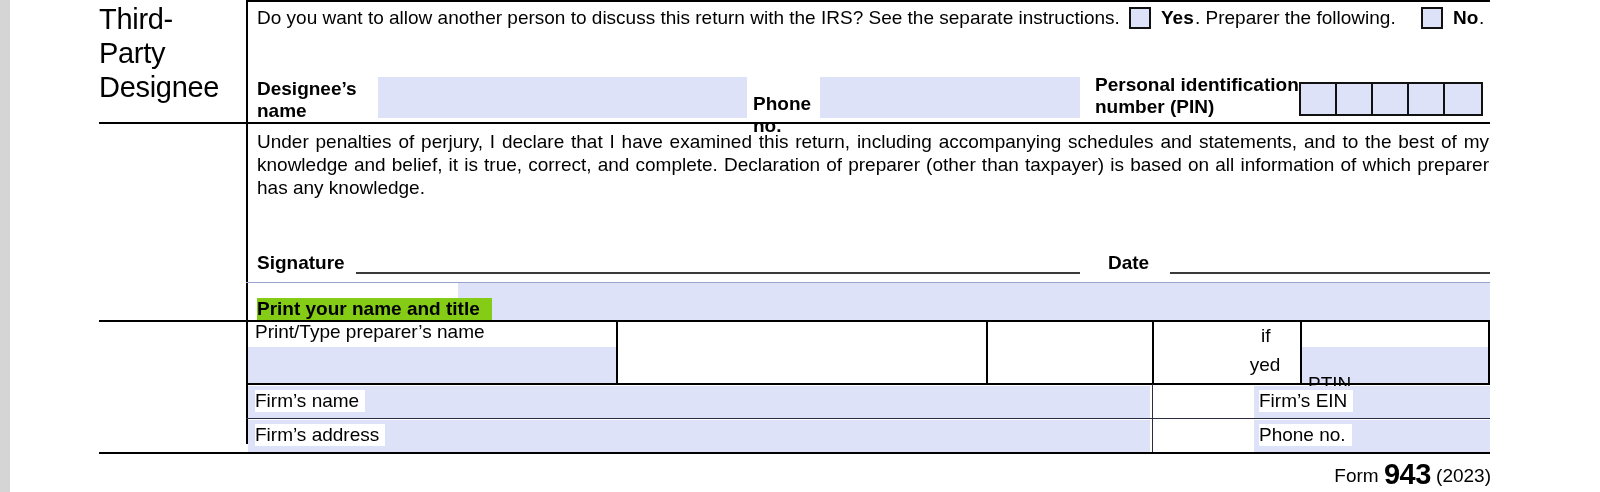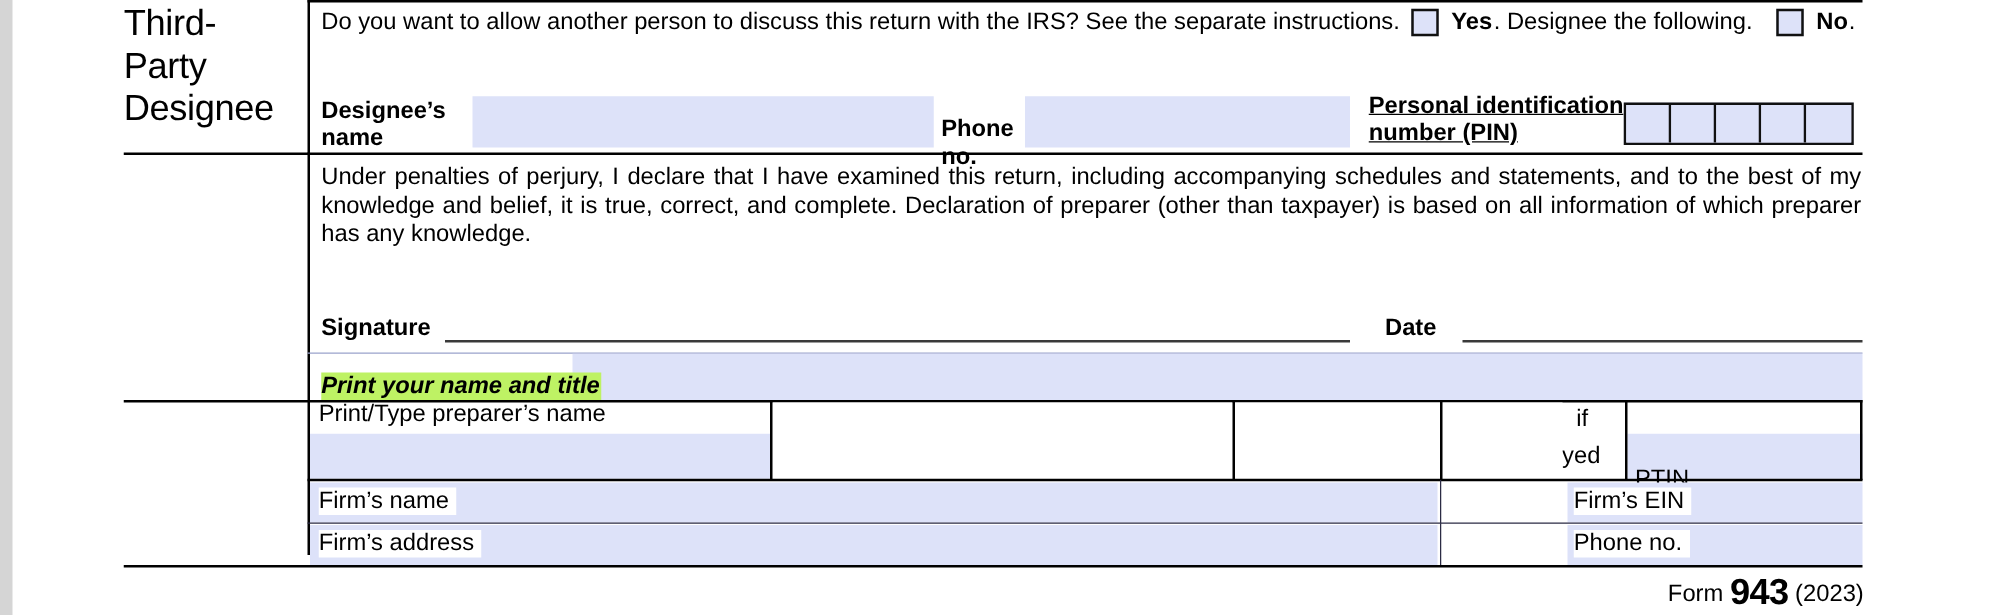--- a/index.html
+++ b/index.html
@@ -118,35 +118,35 @@
   <div class="sec-title" style="left:0; top:2px; width:150px;">Third-
 Party
 Designee</div>
 
   <div class="rule-v" style="left:147px; top:0; height:124px;"></div>
 
   <div class="lbl" style="left:158px; top:7px; width:880px;">Do you want to allow another person to discuss this return with the IRS? See the separate instructions.</div>
 
   <div class="cbx" style="left:1030px; top:7px;"></div>
   <div class="lbl bold" style="left:1062px; top:7px;">Yes</div>
-  <div class="lbl" style="left:1096px; top:7px;">. Designee the following.</div>
+  <div class="lbl" style="left:1096px; top:7px;">. Preparer the following.</div>
 
   <div class="cbx" style="left:1322px; top:7px;"></div>
   <div class="lbl bold" style="left:1354px; top:7px;">No</div>
   <div class="lbl" style="left:1380px; top:7px;">.</div>
 
   <div class="lbl bold" style="left:158px; top:78px; width:215px;">Designee’s
 name</div>
   <div class="field" style="left:279px; top:77px; width:369px; height:41px;"></div>
 
   <div class="lbl bold" style="left:654px; top:78px; width:110px;margin-top:15px;">Phone
 no.</div>
   <div class="field" style="left:721px; top:77px; width:260px; height:41px;"></div>
 
-  <div class="lbl bold" style="left:996px; top:74px; width:210px;text-decoration:underline;">Personal identification
+  <div class="lbl bold" style="left:996px; top:74px; width:210px;">Personal identification
 number (PIN)</div>
   <div class="pin-grid" style="left:1200px; top:82px;">
     <div class="pin-cell"></div>
     <div class="pin-cell"></div>
     <div class="pin-cell"></div>
     <div class="pin-cell"></div>
     <div class="pin-cell"></div>
   </div>
 
   <div class="rule-h" style="left:0; top:122px; width:1391px;"></div>
@@ -157,21 +157,21 @@
   <div class="lbl" style="left:158px; top:130px; width:1232px; line-height:23px; text-align:justify;">Under penalties of perjury, I declare that I have examined this return, including accompanying schedules and statements, and to the best of my knowledge and belief, it is true, correct, and complete. Declaration of preparer (other than taxpayer) is based on all information of which preparer has any knowledge.</div>
 
   <div class="lbl bold" style="left:158px; top:252px;">Signature</div>
   <div class="sigline" style="left:257px; top:272px; width:724px;"></div>
 
   <div class="lbl bold" style="left:1009px; top:252px;">Date</div>
   <div class="sigline" style="left:1071px; top:272px; width:320px;"></div>
 
   <div class="rule-h thin" style="left:147px; top:282px; width:1244px; height:1px; background:#9aa3cc;"></div>
   <div class="field" style="left:359px; top:283px; width:1032px; height:37px;"></div>
-  <div class="lbl bold" style="left:158px; top:298px; background:#bef264; padding-right:1px;font-style:italic;">Print your name and title</div>
+  <div class="lbl bold" style="left:158px; top:298px; background:#84cc16; padding-right:12px;">Print your name and title</div>
 
   <div class="rule-h" style="left:0; top:320px; width:1391px;"></div>
 
 
   <div class="rule-v" style="left:147px; top:320px; height:124px;"></div>
 
   <div class="field" style="left:149px; top:347px; width:368px; height:36px;"></div>
   <div class="field" style="left:1203px; top:347px; width:188px; height:36px;"></div>
 
   <div class="lbl" style="left:156px; top:321px;">Print/Type preparer’s name</div>

